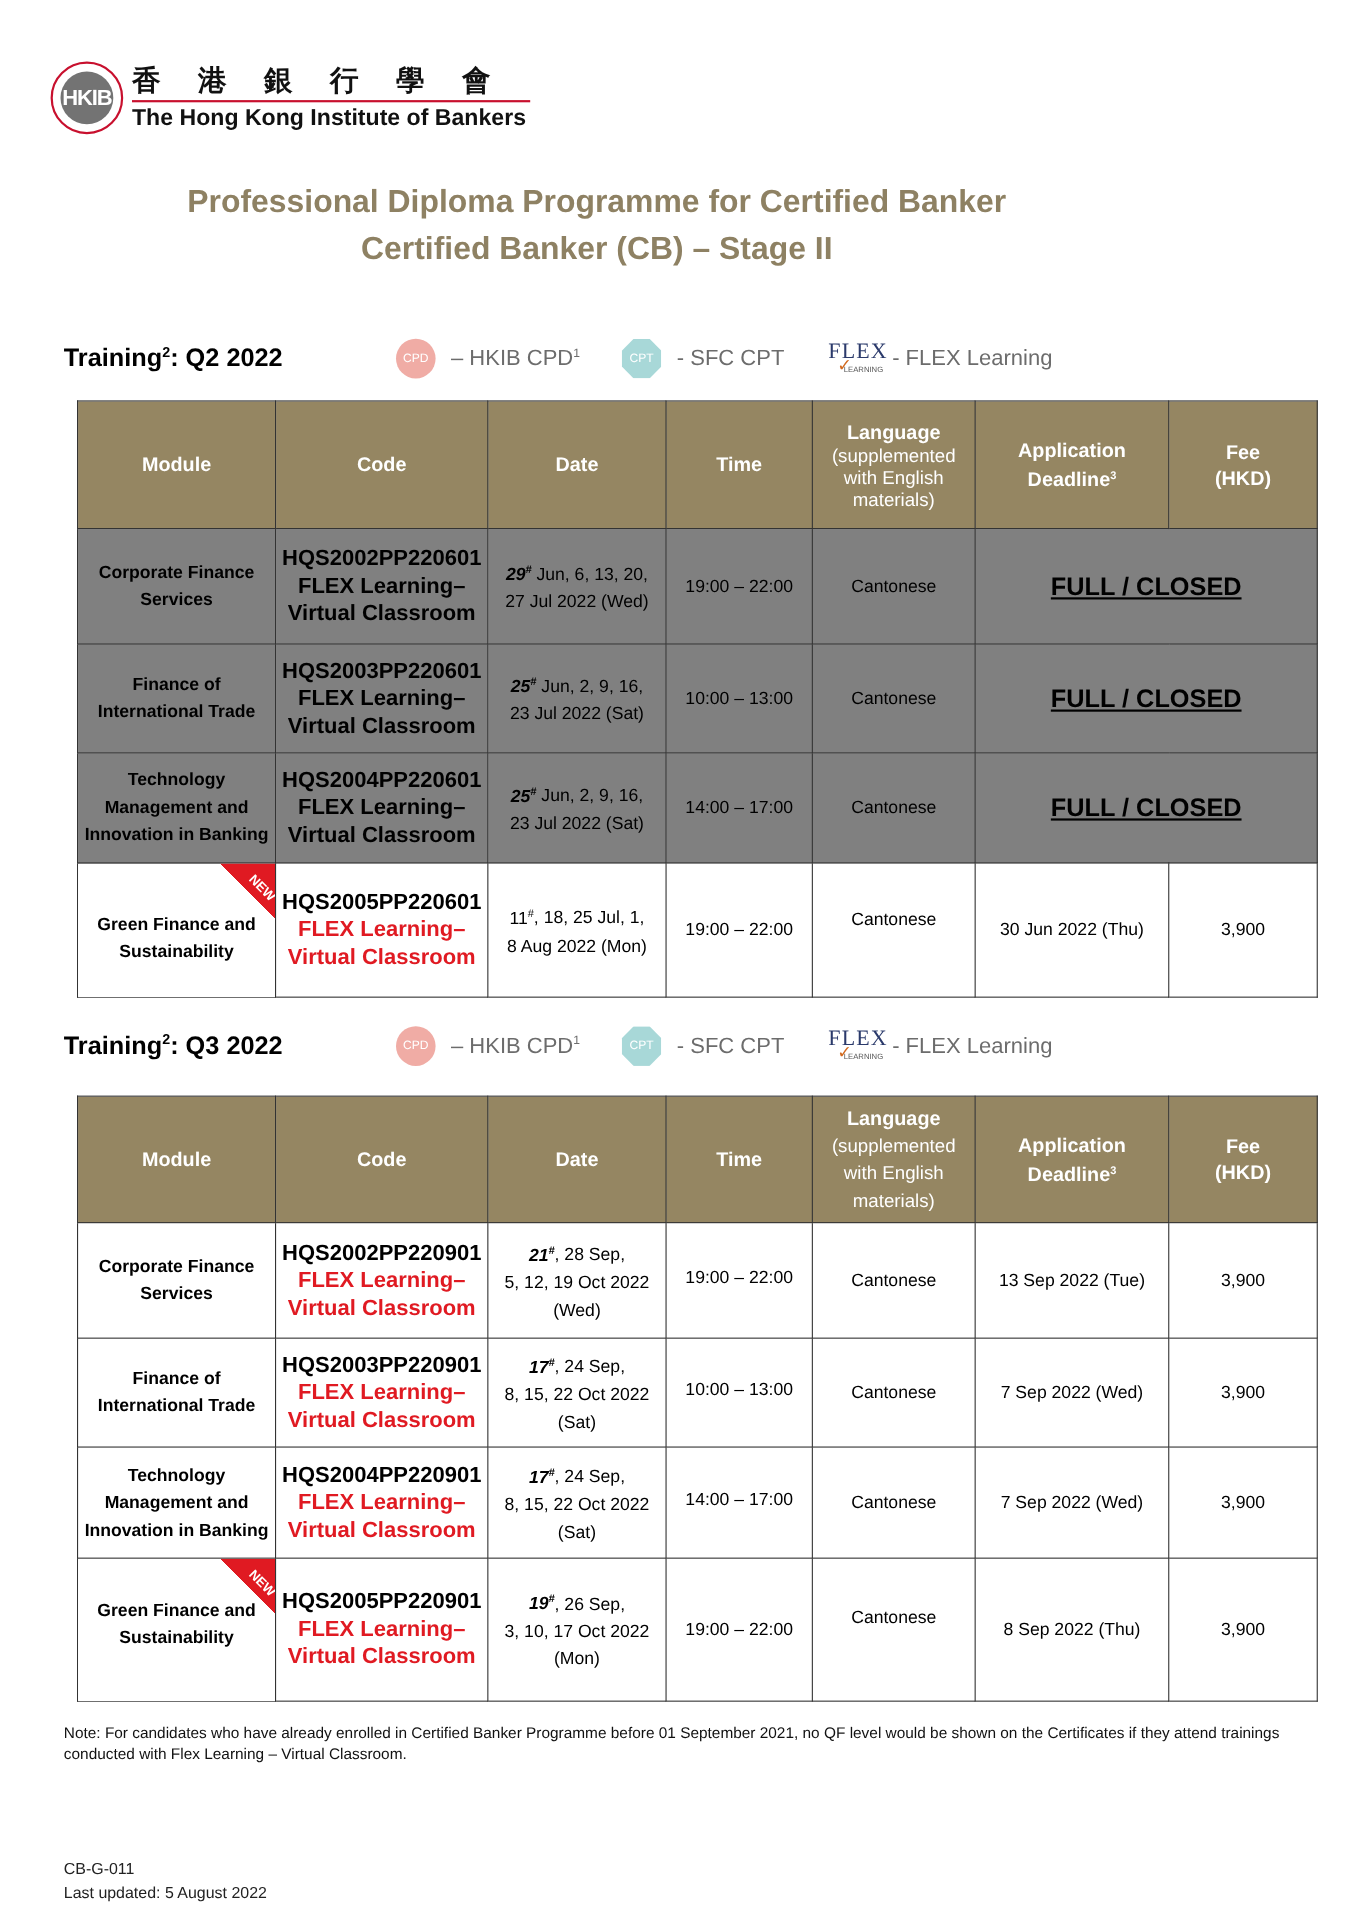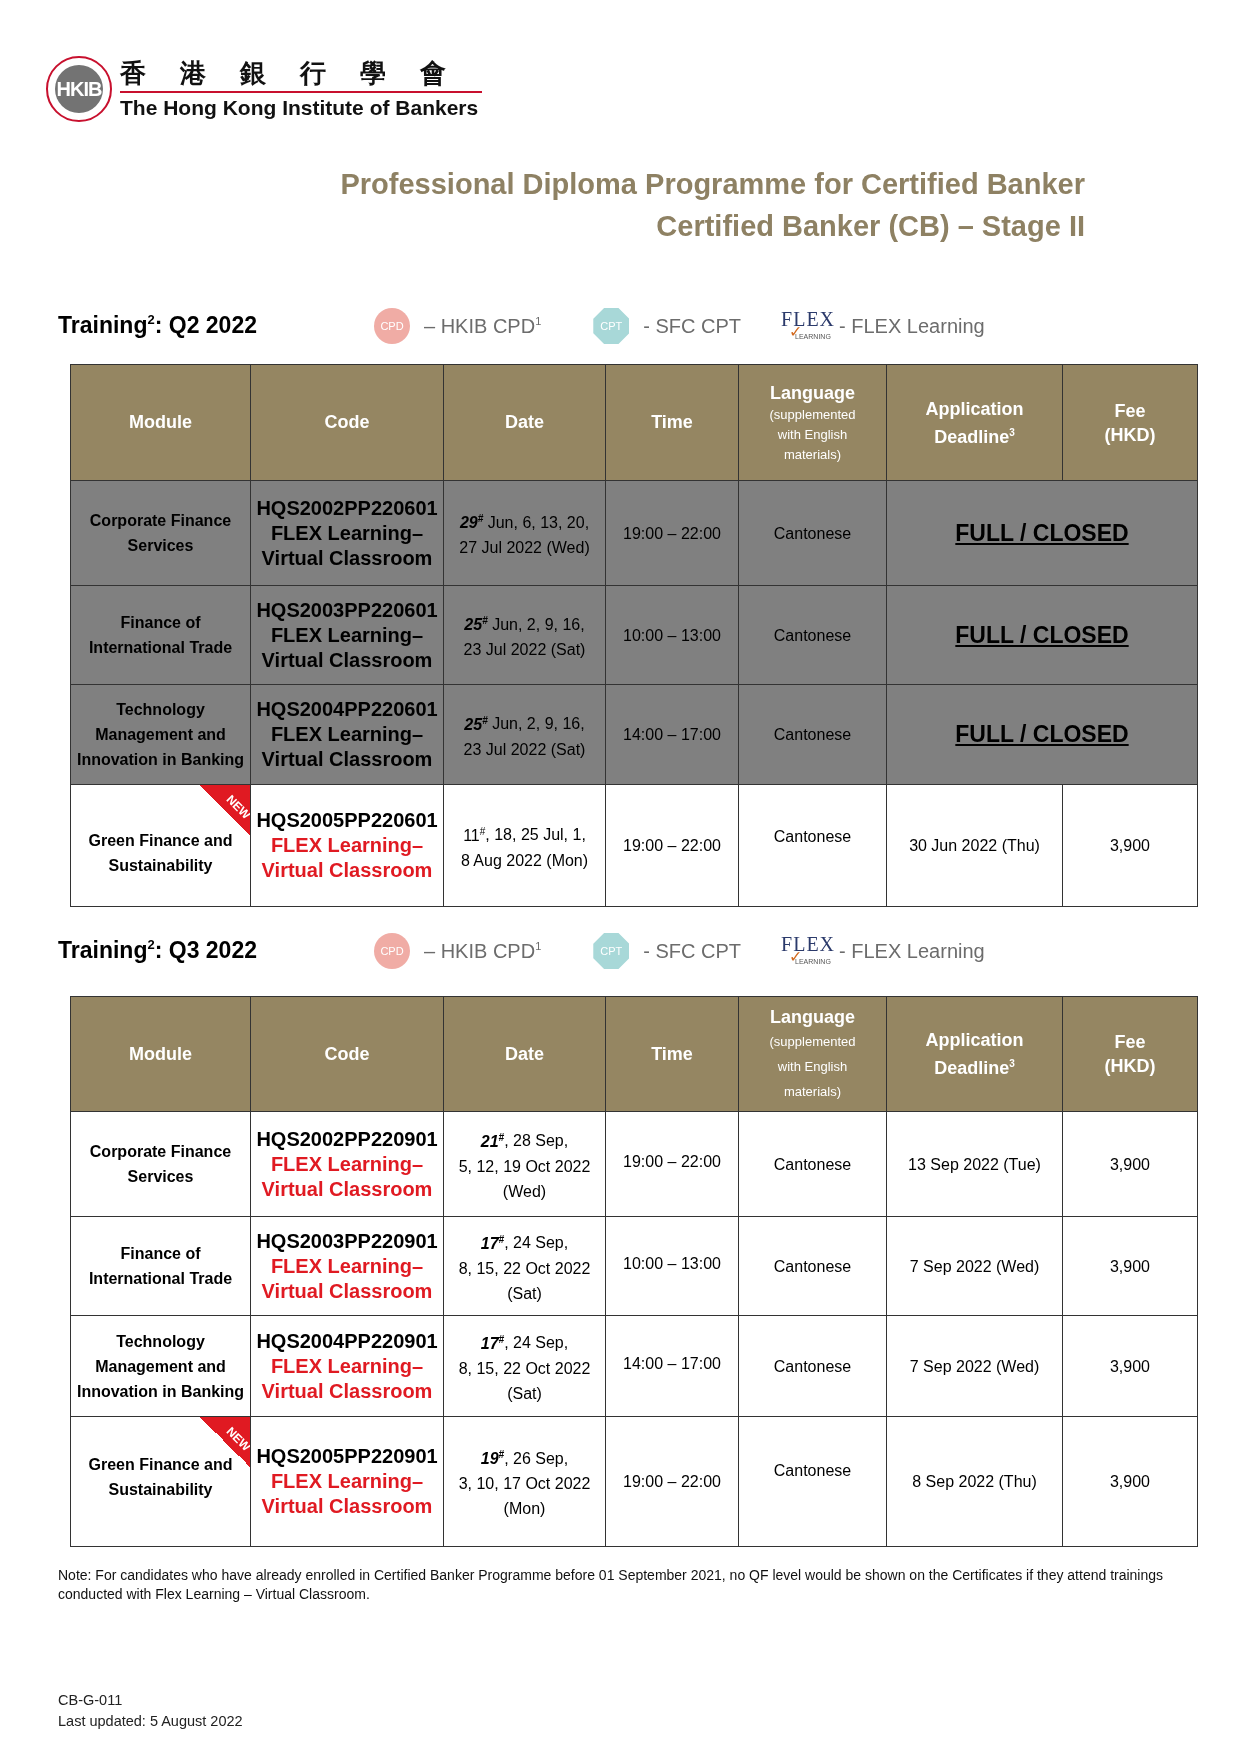--- a/index.html
+++ b/index.html
@@ -5,40 +5,40 @@
   html, body { margin:0; padding:0; background:#ffffff; }
   body { width:1241px; height:1755px; position:relative; font-family:"Liberation Sans", sans-serif; color:#000; overflow:hidden; }
 
   .logo { position:absolute; left:46px; top:52px; width:400px; height:74px; }
   .logo-emblem { position:absolute; left:0; top:4px; width:66px; height:66px; border-radius:50%; border:2px solid #c8102e; box-sizing:border-box; display:flex; align-items:center; justify-content:center; }
   .logo-emblem-inner { width:48px; height:48px; border-radius:50%; background:#737373; color:#fff; font-weight:bold; font-size:20px; display:flex; align-items:center; justify-content:center; letter-spacing:-1px; }
   .logo-cn { position:absolute; left:74px; top:4px; width:360px; font-family:"DejaVu Serif", serif; font-weight:bold; font-size:26px; letter-spacing:34px; color:#111; white-space:nowrap; }
   .logo-rule { position:absolute; left:74px; top:39px; width:362px; height:2px; background:#c8102e; }
   .logo-en { position:absolute; left:74px; top:44px; font-weight:bold; font-size:21px; color:#111; white-space:nowrap; }
 
-  .titles { position:absolute; left:0; top:163px; width:1085px; text-align:right; color:#8e8163; font-weight:bold; font-size:29px; line-height:42px; }
+  .titles { position:absolute; left:0; top:163px; width:1085px; text-align:center; color:#8e8163; font-weight:bold; font-size:29px; line-height:42px; }
 
   .section-head { position:absolute; left:58px; height:36px; width:1150px; }
   .section-title { position:absolute; left:0; top:4px; font-weight:bold; font-size:23px; white-space:nowrap; }
   .section-title sup { font-size:13px; }
   .legend { position:absolute; left:300px; top:0; height:36px; display:flex; align-items:center; color:#6c6c6c; font-size:20px; }
-  .badge { width:36px; height:36px; display:flex; align-items:center; justify-content:center; color:#fff; font-size:11px; margin-right:14px;margin-left:14px; }
+  .badge { width:36px; height:36px; display:flex; align-items:center; justify-content:center; color:#fff; font-size:11px; margin-right:14px; }
   .badge-cpd { background:#f0aca5; border-radius:50%; }
   .badge-cpt { background:#a8d8d8; clip-path:polygon(30% 0,70% 0,100% 30%,100% 70%,70% 100%,30% 100%,0 70%,0 30%); }
   .flex-logo { width:48px; height:36px; position:relative; margin-right:12px; }
   .flex-logo .fx { position:absolute; left:2px; top:0; font-family:"Liberation Serif", serif; font-size:20px; color:#2b3a6b; letter-spacing:1px; }
   .flex-logo .lr { position:absolute; left:16px; top:25px; font-size:7px; color:#555; }
   .flex-logo .tick { position:absolute; left:10px; top:14px; color:#d2691e; font-size:16px; }
   .legend-text { margin-right:38px; }
   .legend-text sup { font-size:11px; }
 
   table.sched { position:absolute; left:70px; width:1127px; border-collapse:collapse; table-layout:fixed; }
   table.sched td, table.sched th { border:1.5px solid #333; text-align:center; vertical-align:middle; padding:0 4px; }
   table.sched th { background:#958662; color:#fff; font-weight:bold; font-size:18px; }
-  .th-sub { font-weight:normal; font-size:13px; line-height:20px; display:block; }
+  .th-sub { font-weight:normal; font-size:17px; line-height:20px; display:block; }
   .th-main { display:block; line-height:24px; }
   table.sched th sup { font-size:10px; }
   .closed-row td { background:#808080; }
   .open-row td { background:#ffffff; }
   td { font-size:16px; line-height:25px; }
   .mod { font-weight:bold; font-size:16px; }
   .code { font-weight:bold; font-size:20px; }
   .flex-red { color:#e01a22; }
   .date-lead { font-weight:bold; font-style:italic; }
   .date-lead sup { font-size:10px; }

